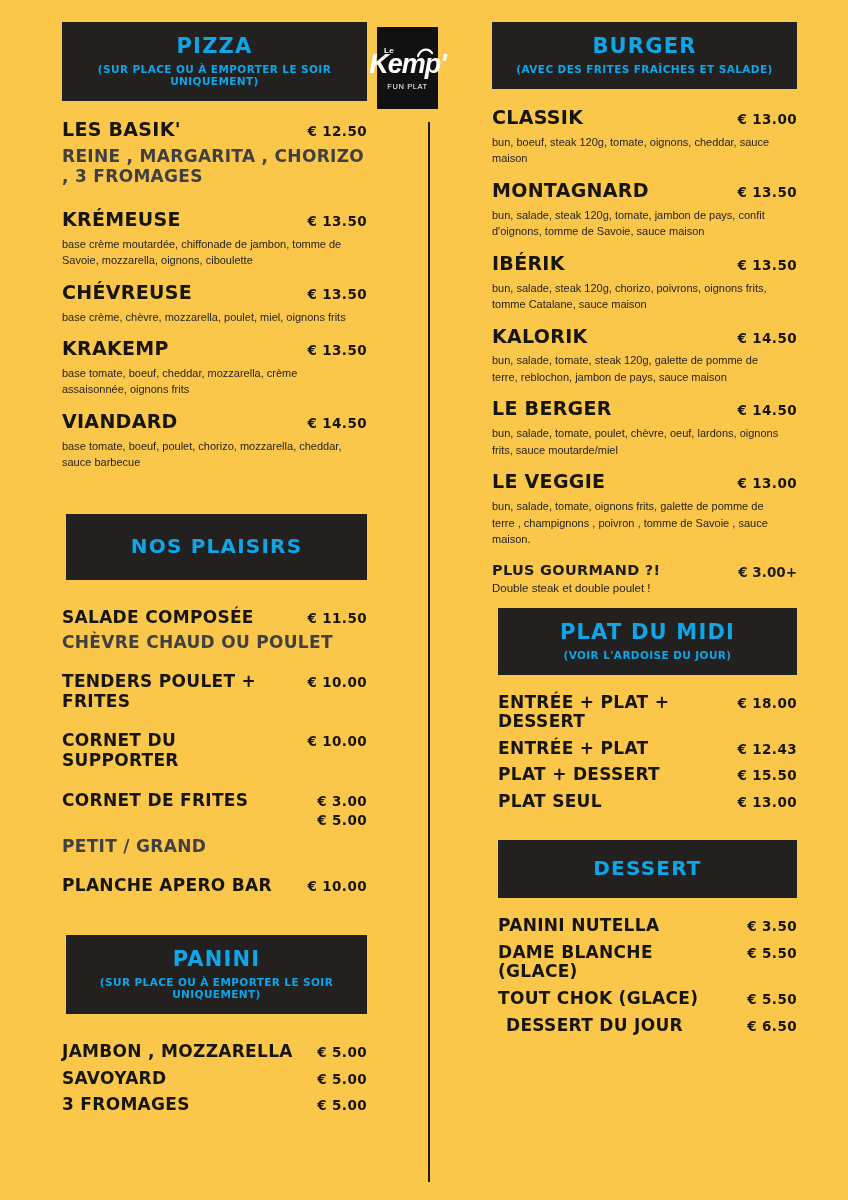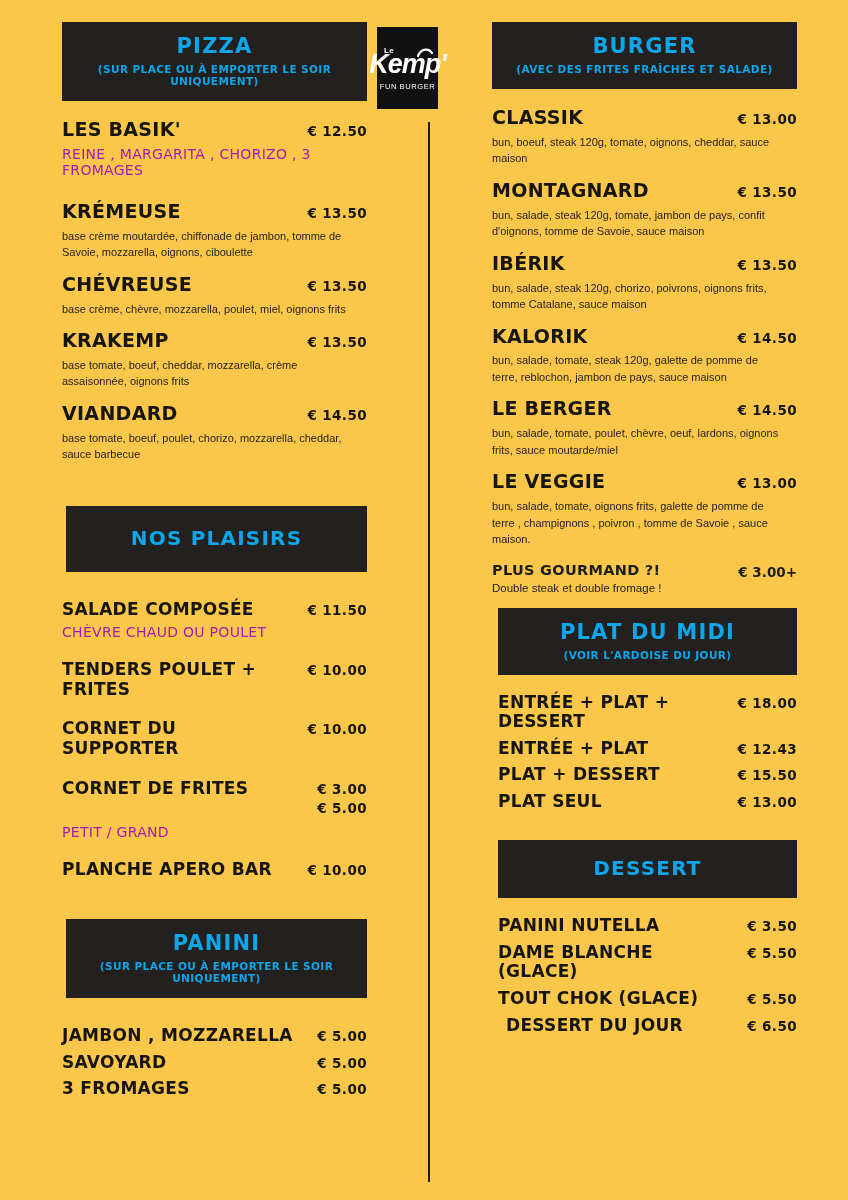--- a/index.html
+++ b/index.html
@@ -127,26 +127,26 @@
   }
   .item-desc {
     font-size: 11px;
     line-height: 1.5;
     margin-top: 5px;
     color: #262320;
     max-width: 290px;
   }
   .item-sub {
     font-family: "DejaVu Sans", sans-serif;
-    font-weight: normal;
-    font-size: 14px;
+    font-weight: bold;
+    font-size: 17px;
     letter-spacing: .3px;
     margin-top: 5px;
     text-transform: uppercase;
-    color: #a21caf;
+    color: #404040;
   }
   .item.compact { margin-bottom: 10px; }
   .item.compact .item-name { font-size: 17px; }
   .item.tight { margin-bottom: 7px; }
   .item.tight .item-name { font-size: 17px; }
   .price-stack {
     display: flex;
     flex-direction: column;
     line-height: 1.45;
   }
@@ -183,21 +183,21 @@
 </head>
 <body>
 
 <div class="page">
 
   <div class="divider"></div>
 
   <div class="logo">
     <div class="logo-le">Le</div>
     <div class="logo-main">Kemp'</div>
-    <div class="logo-sub">FUN BURGER</div>
+    <div class="logo-sub">FUN PLAT</div>
     <svg class="logo-swirl" viewBox="0 0 16 12">
       <path d="M1 9 C4 1, 12 1, 15 6" stroke="#fff" stroke-width="2.2" fill="none" stroke-linecap="round"></path>
     </svg>
   </div>
 
   <div class="col-left">
 
     <div class="banner">
       <div class="banner-title">PIZZA</div>
       <div class="banner-sub">(SUR PLACE OU À EMPORTER LE SOIR UNIQUEMENT)</div>
@@ -382,21 +382,21 @@
       <div class="item-head">
         <span class="item-name">LE VEGGIE</span>
         <span class="item-price">€ 13.00</span>
       </div>
       <div class="item-desc">bun, salade, tomate,  oignons frits, galette de pomme de terre , champignons , poivron , tomme de Savoie , sauce maison.</div>
     </div>
 
     <div class="gourmand">
       <div>
         <div class="gourmand-name">PLUS GOURMAND ?!</div>
-        <div class="gourmand-desc">Double steak et double fromage !</div>
+        <div class="gourmand-desc">Double steak et double poulet !</div>
       </div>
       <div class="gourmand-price">€ 3.00+</div>
     </div>
 
     <div class="sp-14"></div>
 
     <div class="banner" style="margin-left:6px;">
       <div class="banner-title">PLAT DU MIDI</div>
       <div class="banner-sub">(VOIR L'ARDOISE DU JOUR)</div>
     </div>

